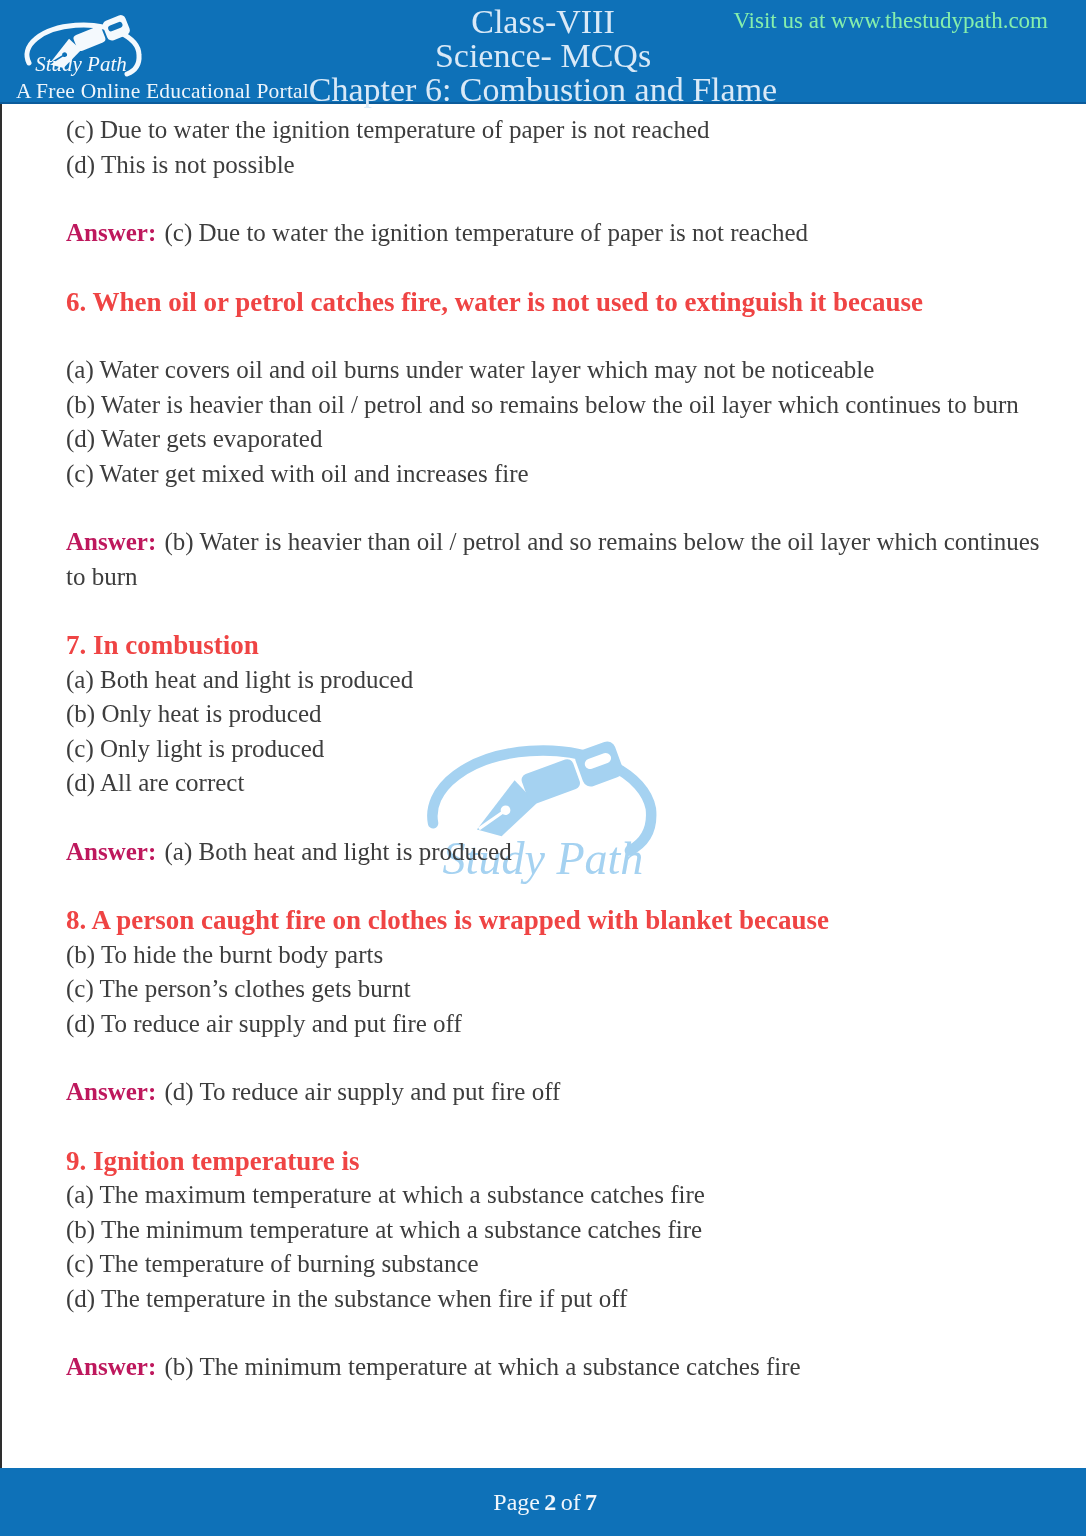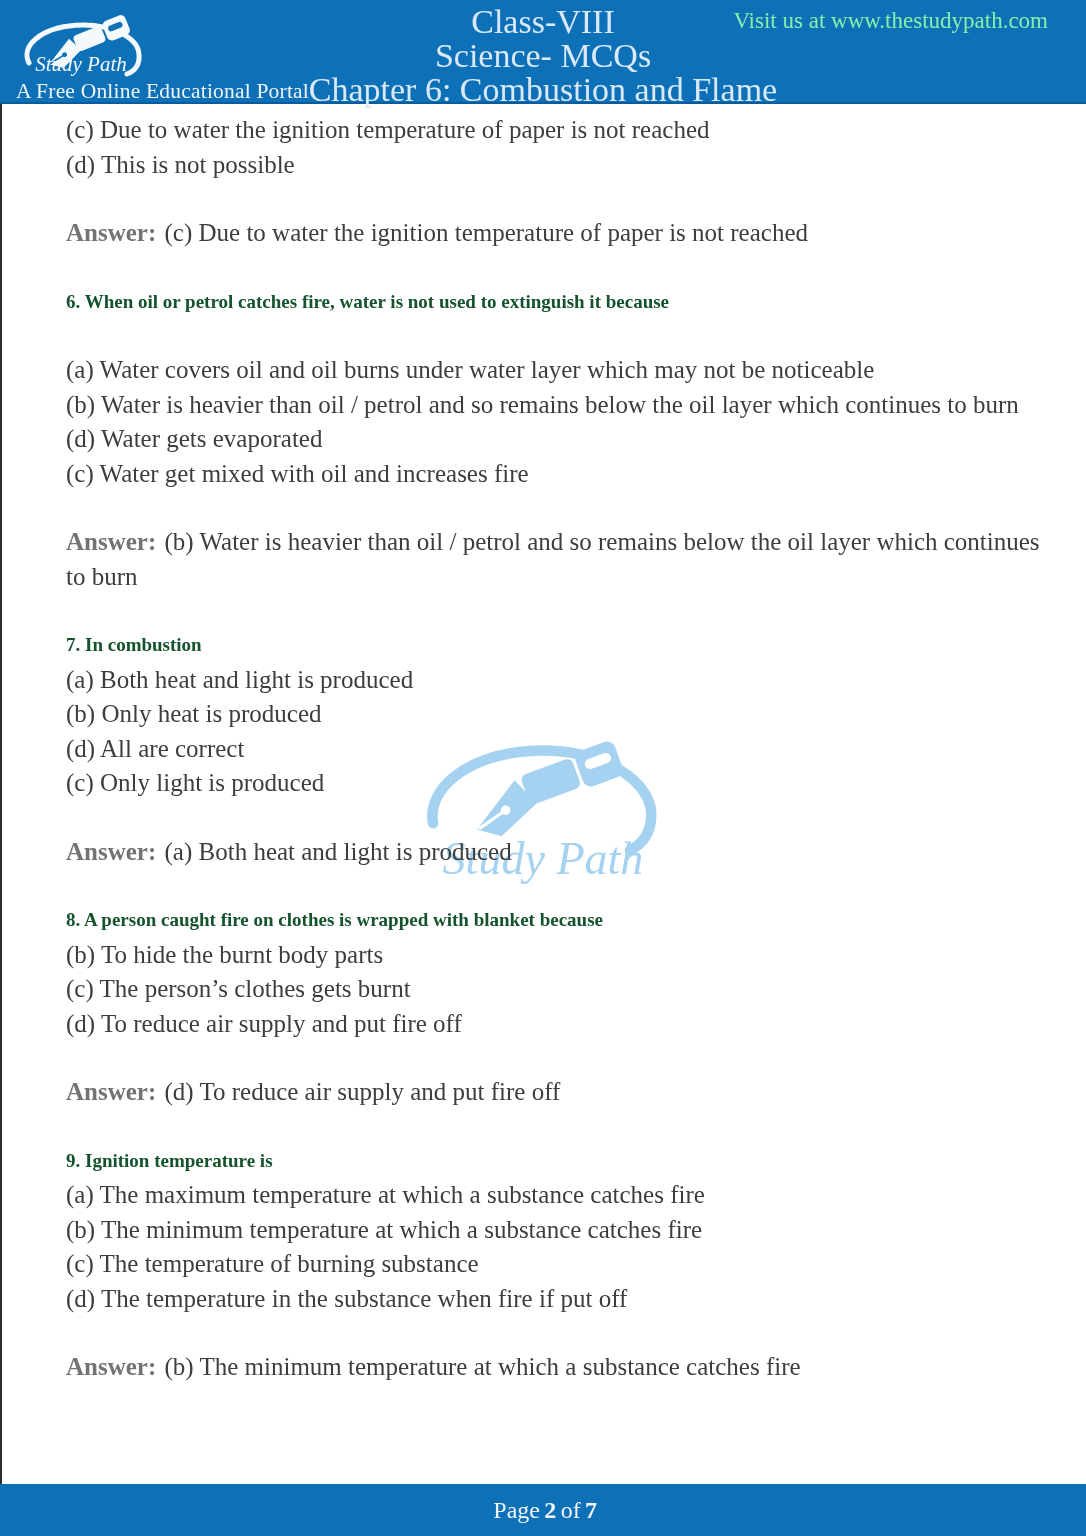--- a/index.html
+++ b/index.html
@@ -35,32 +35,32 @@
   
   .content{
     position:absolute;top:106px;left:0;right:0;bottom:68px;
     padding:7px 42px 0 66px;
     font-size:25px;line-height:34.5px;color:#3d3d3d;
     z-index:1;
   }
   .line{margin:0;}
   .gap{margin-top:34px;}
   .q{
-    font-size:19px;line-height:34.5px;margin:34px 0 0 0;
-    font-weight:bold;color:#14532d;
+    font-size:27px;line-height:34.5px;margin:34px 0 0 0;
+    font-weight:bold;color:#ef4444;
   }
-  .ans-label{color:#737373;font-weight:bold;margin-right:.33em;}
+  .ans-label{color:#be185d;font-weight:bold;margin-right:.33em;}
   
   .watermark{
     position:absolute;left:412px;top:706px;z-index:0;
     color:#a5d2f1;pointer-events:none;
   }
   
   .ftr{
-    position:absolute;left:0;right:0;bottom:0;height:52px;
+    position:absolute;left:0;right:0;bottom:0;height:68px;
     background:#0e71b8;color:#f0f6fc;
     display:flex;align-items:center;justify-content:center;
     font-size:24px;
   }
   .ftr b{font-weight:bold;}
   .ftr span{margin:0 .18em;}
 </style>
 </head>
 <body>
 
@@ -120,22 +120,22 @@
       <p class="line">(b) Water is heavier than oil / petrol and so remains below the oil layer which continues to burn</p>
       <p class="line">(d) Water gets evaporated</p>
       <p class="line">(c) Water get mixed with oil and increases fire</p>
     </div>
     <p class="line gap"><strong class="ans-label">Answer:</strong><span>(b) Water is heavier than oil / petrol and so remains below the oil layer which continues to burn</span></p>
 
     <h2 class="q">7. In combustion</h2>
     <div>
       <p class="line">(a) Both heat and light is produced</p>
       <p class="line">(b) Only heat is produced</p>
+      <p class="line">(c) Only light is produced</p>
       <p class="line">(d) All are correct</p>
-      <p class="line">(c) Only light is produced</p>
     </div>
     <p class="line gap"><strong class="ans-label">Answer:</strong><span>(a) Both heat and light is produced</span></p>
 
     <h2 class="q">8. A person caught fire on clothes is wrapped with blanket because</h2>
     <div>
       <p class="line">(b) To hide the burnt body parts</p>
       <p class="line">(c) The person’s clothes gets burnt</p>
       <p class="line">(d) To reduce air supply and put fire off</p>
     </div>
     <p class="line gap"><strong class="ans-label">Answer:</strong><span>(d) To reduce air supply and put fire off</span></p>

